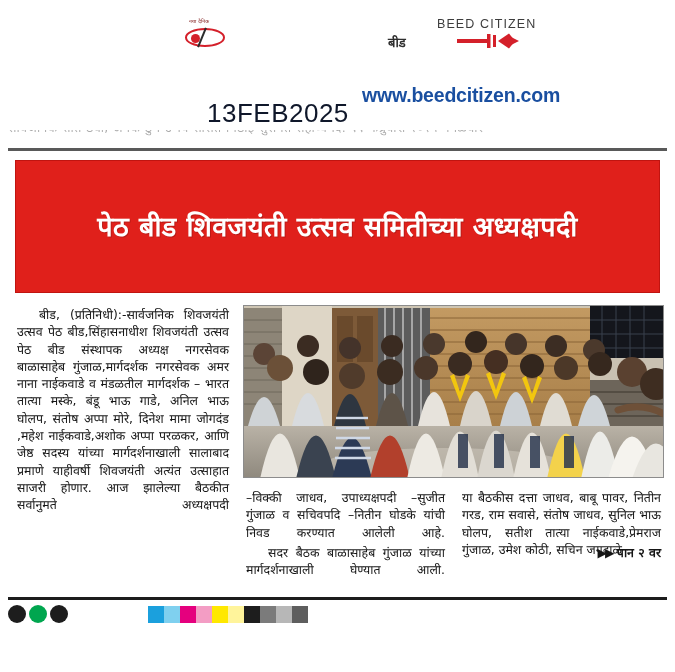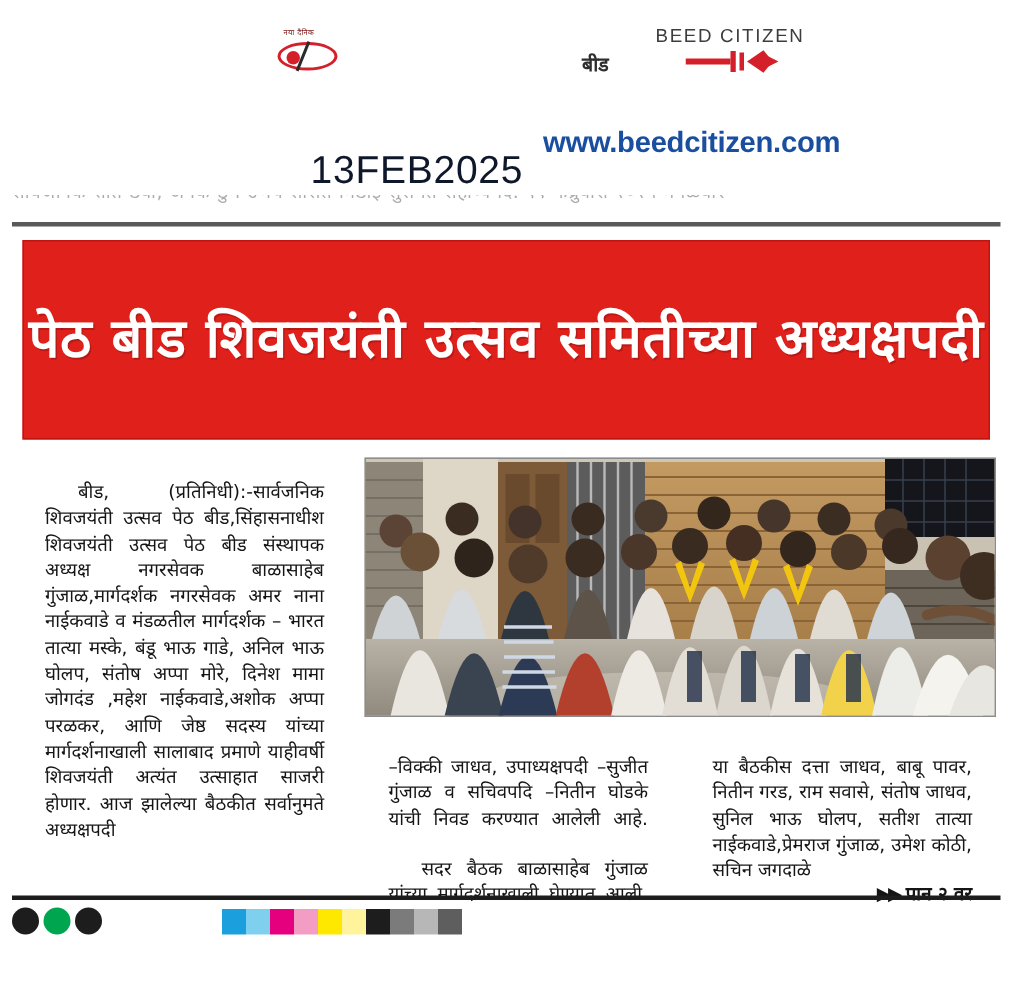--- a/index.html
+++ b/index.html
@@ -154,21 +154,21 @@
     box-sizing: border-box;
     display: flex;
     flex-direction: column;
     align-items: center;
     justify-content: center;
   }
   .headline-line {
     color: #ffffff;
     font-family: "DejaVu Sans", sans-serif;
     font-weight: bold;
-    font-size: 36px;
+    font-size: 27px;
     line-height: 48px;
     letter-spacing: .4px;
     white-space: nowrap;
     text-shadow: 1px 1px 0 rgba(0,0,0,.18);
   }
   .headline-line.l2 { font-size: 26.5px; }
 
   
   .article {
     position: absolute;
@@ -180,21 +180,21 @@
     left: 0; top: 0;
     width: 218px;
   }
   .para {
     font-family: "DejaVu Sans", sans-serif;
     font-size: 12.4px;
     line-height: 17.3px;
     color: #151515;
     text-align: justify;
     text-align-last: justify;
-    margin: 16px;
+    margin: 3px;
   }
   .para.indent { text-indent: 22px; }
 
   .photo {
     position: absolute;
     left: 229px; top: 2px;
     width: 421px; height: 173px;
     border: 1px solid #8c8c8c;
     box-sizing: border-box;
     overflow: hidden;

